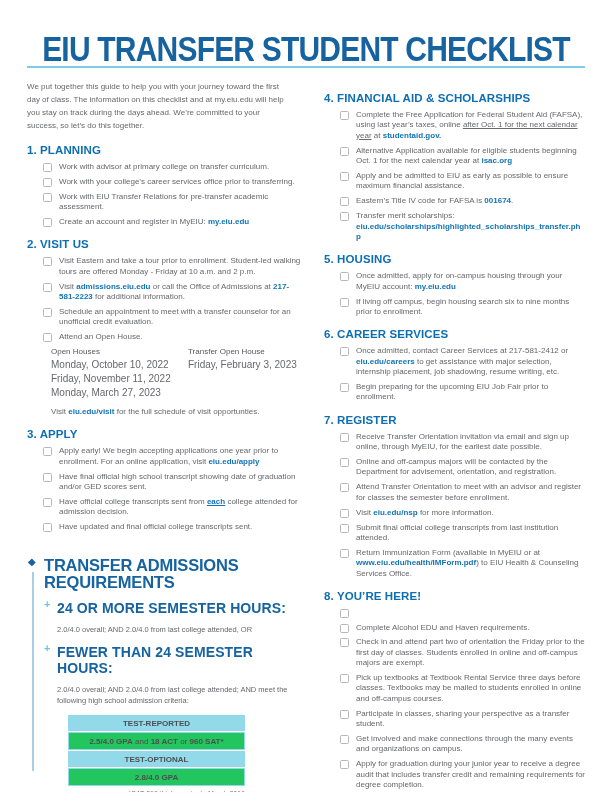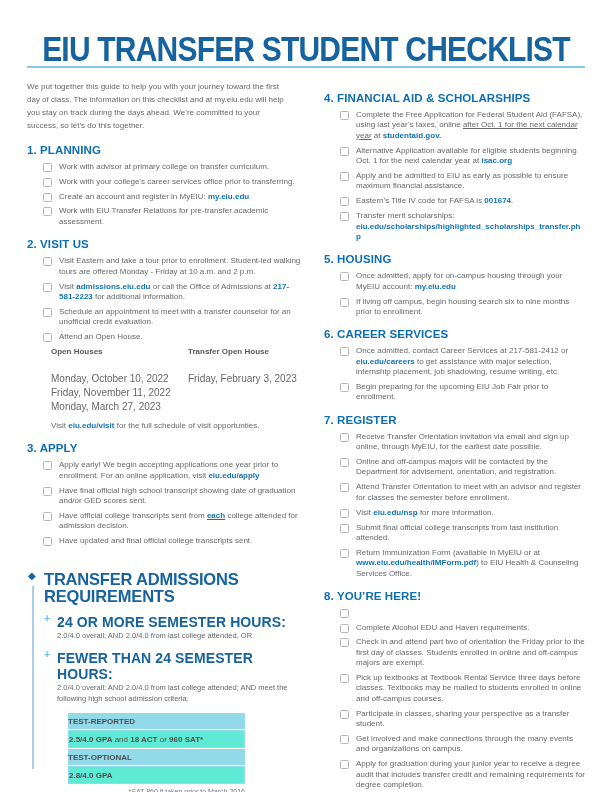--- a/index.html
+++ b/index.html
@@ -14,37 +14,37 @@
   .intro{font-size:8px;color:#67686C;line-height:1.62;margin:0 11px 2px 0}
   .sec-h{font-size:11.5px;color:#0D6FB2;font-weight:bold;margin:11px 0 6px 0;letter-spacing:0.1px}
   .item{display:flex;margin:0 0 4.5px 0;padding-left:16px}
   .cb{width:7px;height:7px;border:1px solid #B5B7B9;border-radius:1.5px;margin:1px 7px 0 0;flex:none;background:#fff}
   .itext{font-size:8px;color:#67686C;line-height:1.3;overflow-wrap:break-word;min-width:0}
   .seg-link,.seg-linku{color:#1374B6;font-weight:bold}
   .seg-linku,.seg-u{text-decoration:underline}
   .oh-block{display:flex;margin:3px 0 7px 24px}
   .oh-col{flex:none}
   .oh-col:first-child{width:137px}
-  .oh-head{font-size:8px;font-weight:bold;color:#58595B;margin-bottom:16px}
+  .oh-head{font-size:8px;font-weight:normal;color:#58595B;margin-bottom:2px}
   .oh-line{font-size:10px;color:#67686C;line-height:1.4}
   .post-line{margin:0 0 2px 24px;font-size:8px;color:#67686C;line-height:1.3}
   .admissions{position:relative;margin:24px 0 0 2px;padding-left:15px}
   .adm-diamond{position:absolute;left:-1px;top:0px;color:#17639F;font-size:10px;line-height:10px}
   .adm-vline{position:absolute;left:3px;top:15px;bottom:26px;width:2px;background:#A9CFE6}
   .adm-title{font-size:16.5px;font-weight:bold;color:#17639F;line-height:1.03;letter-spacing:-0.2px}
   .adm-sub{font-size:8px;color:#76777B;margin-top:4px;letter-spacing:0.4px}
   .adm-sub b{color:#55565A;font-size:8.5px}
   .crit{margin-top:9px;position:relative;padding-left:13px}
   .crit-plus{position:absolute;left:0;top:-2px;color:#6CC5E6;font-weight:bold;font-size:11px}
   .crit-h{font-size:14px;font-weight:bold;color:#17639F;letter-spacing:0.1px}
-  .crit-d{font-size:7.5px;color:#67686C;line-height:1.4;margin-top:1px}
+  .crit-d{font-size:7.5px;color:#67686C;line-height:1.4;margin-top:9px}
   .adm-table{width:177px;margin:9px 0 0 24px}
-  .trow{font-size:8px;color:#4E4F52;padding:3.5px 0;margin-bottom:1px;box-sizing:border-box}
+  .trow{text-align:center;font-size:8px;color:#4E4F52;padding:3.5px 0;margin-bottom:1px;box-sizing:border-box}
   .trow.header{background:#92D9EA;font-weight:bold}
-  .trow.value{background:#5eead4;border:1px solid #92D9EA}
+  .trow.value{background:#22c55e;border:1px solid #92D9EA}
   .seg-b{font-weight:bold}
   .tfoot{width:201px;margin:4px 0 0 0;font-size:7px;color:#76777B;text-align:right}
 </style>
 </head>
 <body>
 
 <div class="page">
   <div class="title">EIU TRANSFER STUDENT CHECKLIST</div>
   <div class="rule"></div>
 
@@ -57,25 +57,25 @@
             <div class="item">
               <span class="cb"></span>
               <span class="itext"><span>Work with advisor at primary college on transfer curriculum.</span></span>
             </div>
             <div class="item">
               <span class="cb"></span>
               <span class="itext"><span>Work with your college’s career services office prior to transferring.</span></span>
             </div>
             <div class="item">
               <span class="cb"></span>
+              <span class="itext"><span>Work with EIU Transfer Relations for pre-transfer academic assessment.</span></span>
+            </div>
+            <div class="item">
+              <span class="cb"></span>
               <span class="itext"><span>Create an account and register in MyEIU: </span><span class="seg-link">my.eiu.edu</span></span>
-            </div>
-            <div class="item">
-              <span class="cb"></span>
-              <span class="itext"><span>Work with EIU Transfer Relations for pre-transfer academic assessment.</span></span>
             </div>
           </div>
           <div>
             <div class="sec-h">2. VISIT US</div>
             <div class="item">
               <span class="cb"></span>
               <span class="itext"><span>Visit Eastern and take a tour prior to enrollment. Student-led walking tours are offered Monday - Friday at 10 a.m. and 2 p.m.</span></span>
             </div>
             <div class="item">
               <span class="cb"></span>

